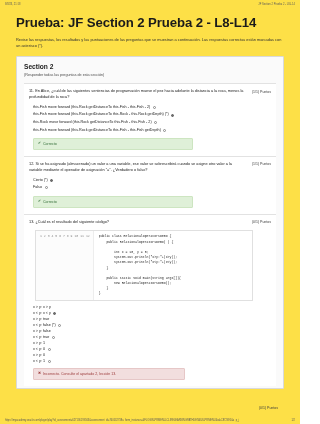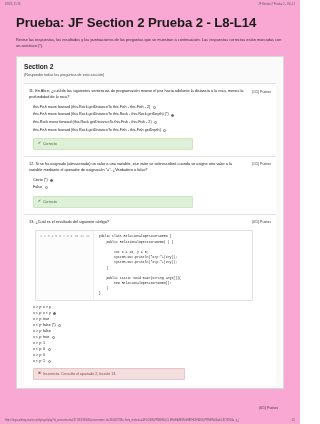--- a/index.html
+++ b/index.html
@@ -6,21 +6,21 @@
   html, body {
     margin: 0; padding: 0;
     width: 300px; height: 424px;
     background: #ffffff;
     font-family: "Liberation Sans", sans-serif;
     overflow: hidden;
   }
   .page {
     position: relative;
     width: 300px; height: 424px;
-    background: #f9a8d4;
+    background: #fde047;
   }
 
   
   .print-header {
     display: flex;
     justify-content: space-between;
     align-items: flex-start;
     padding: 3px 5px 0 5px;
     font-size: 2.6px;
     color: #585858;

